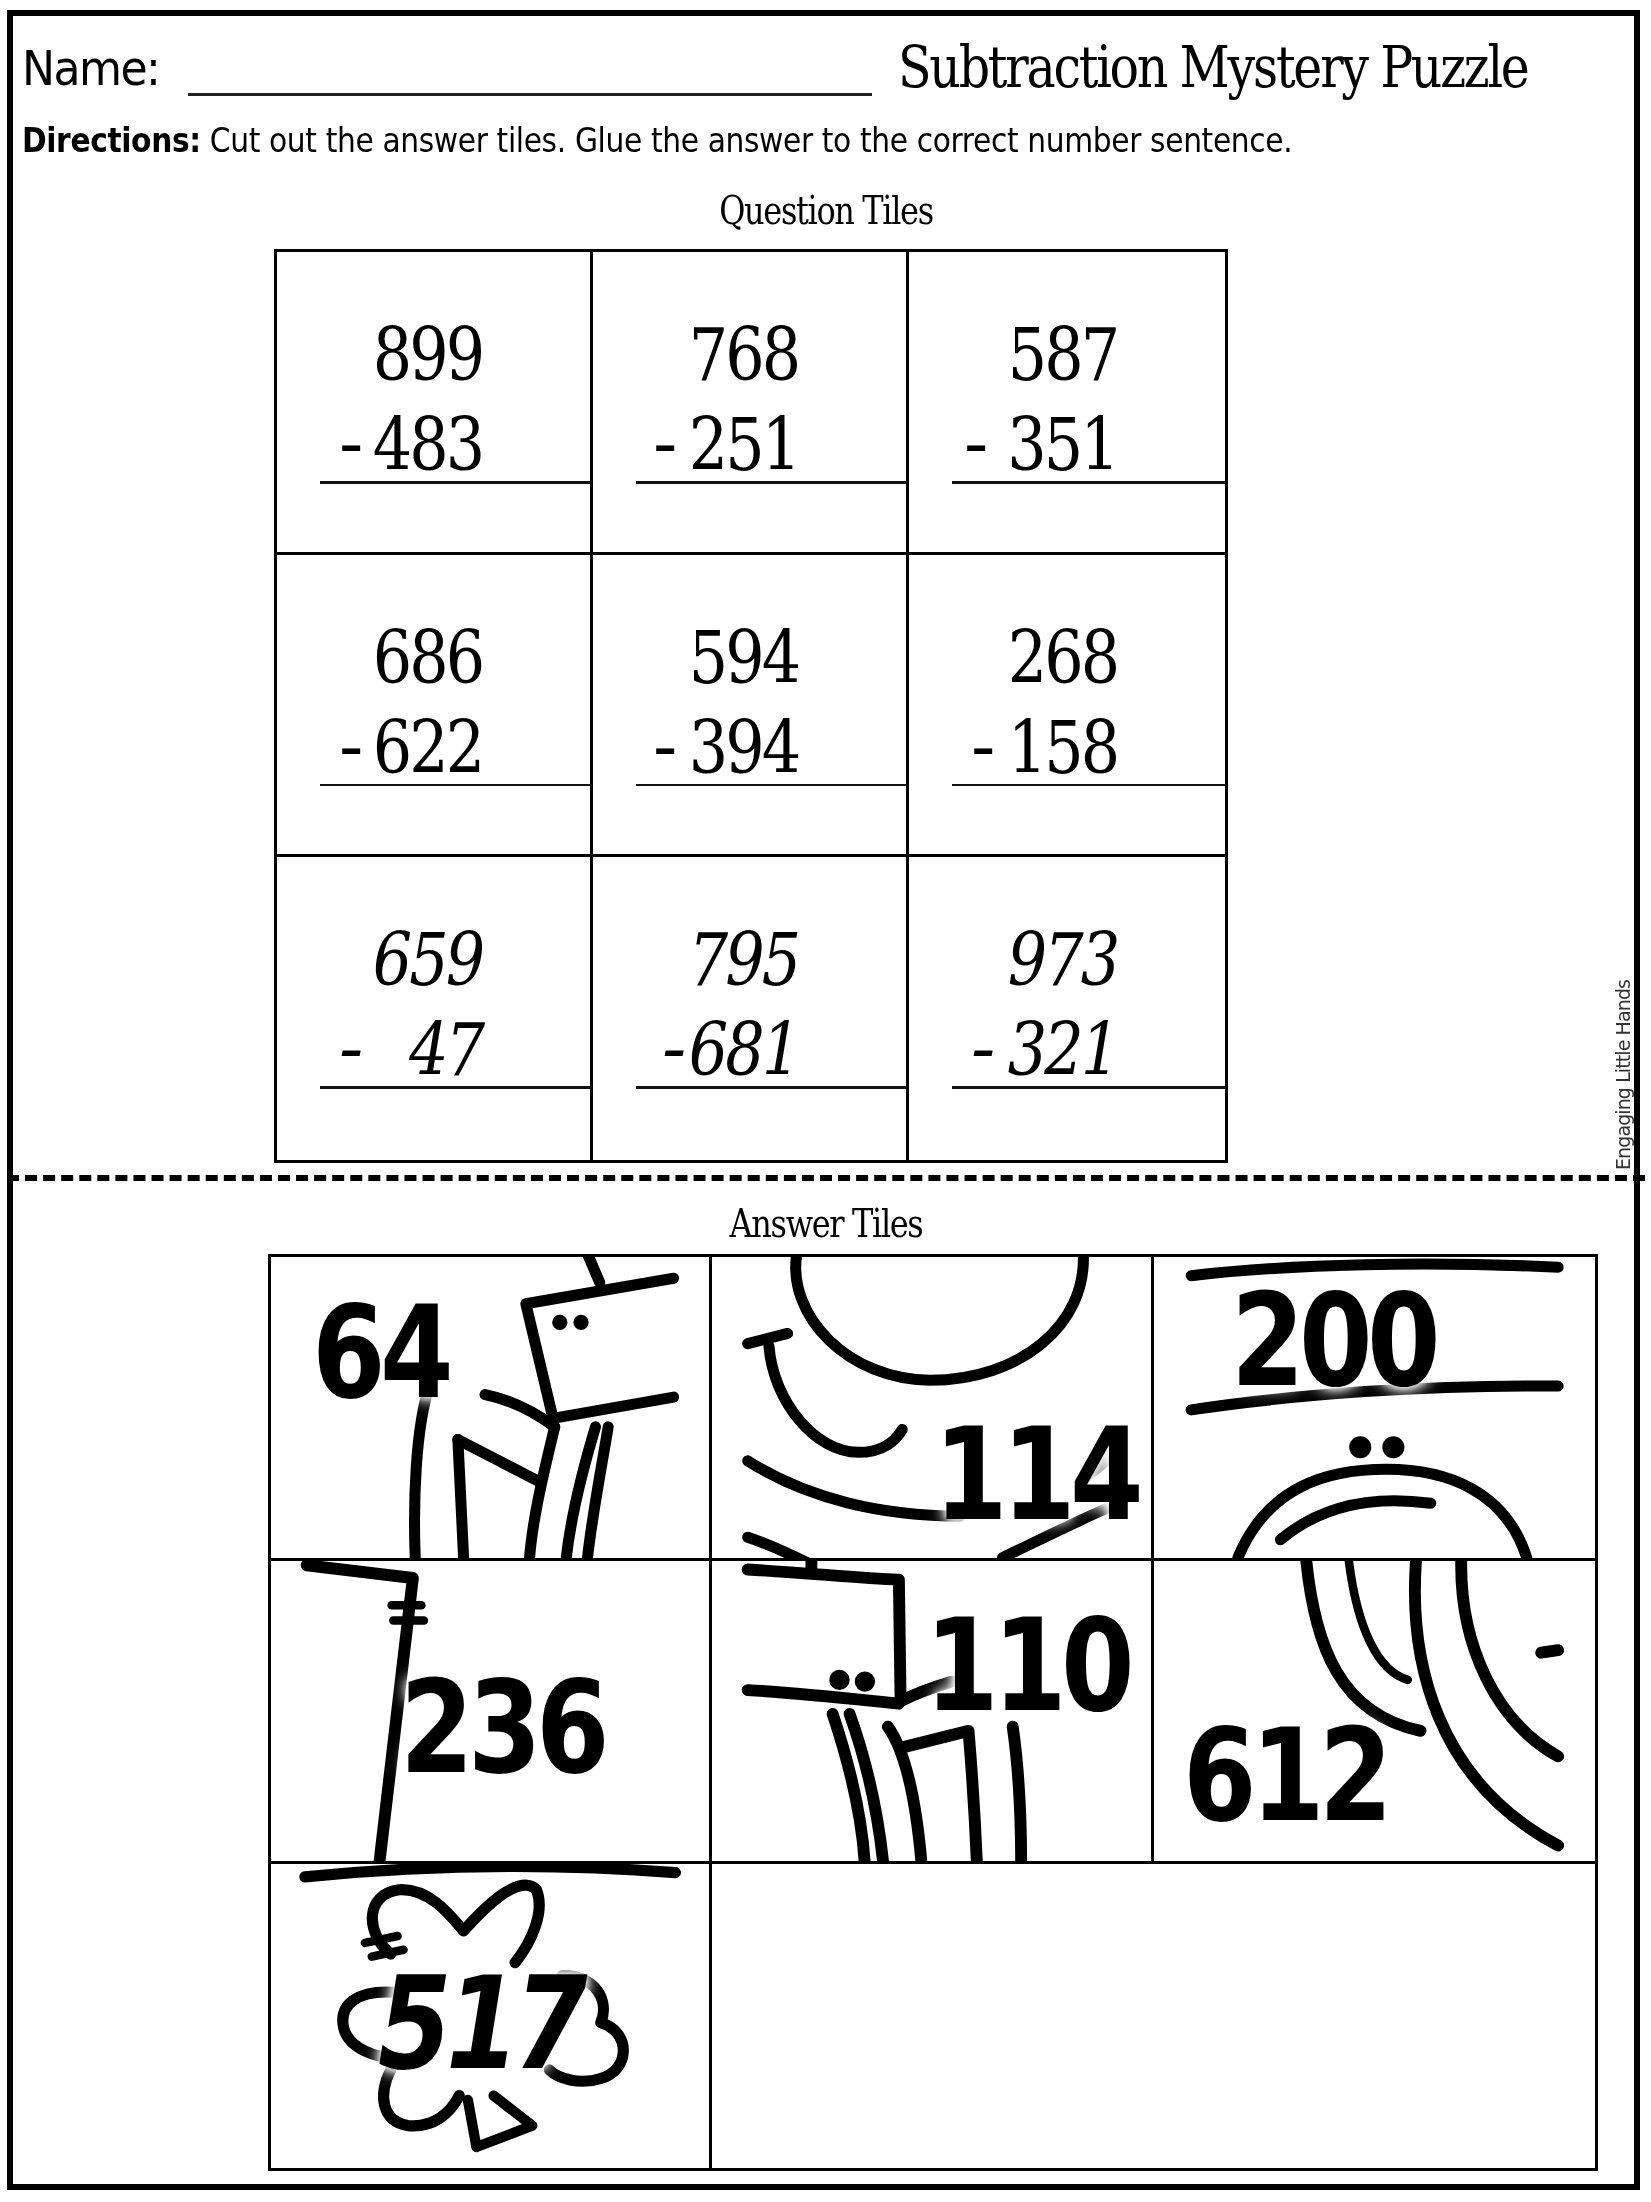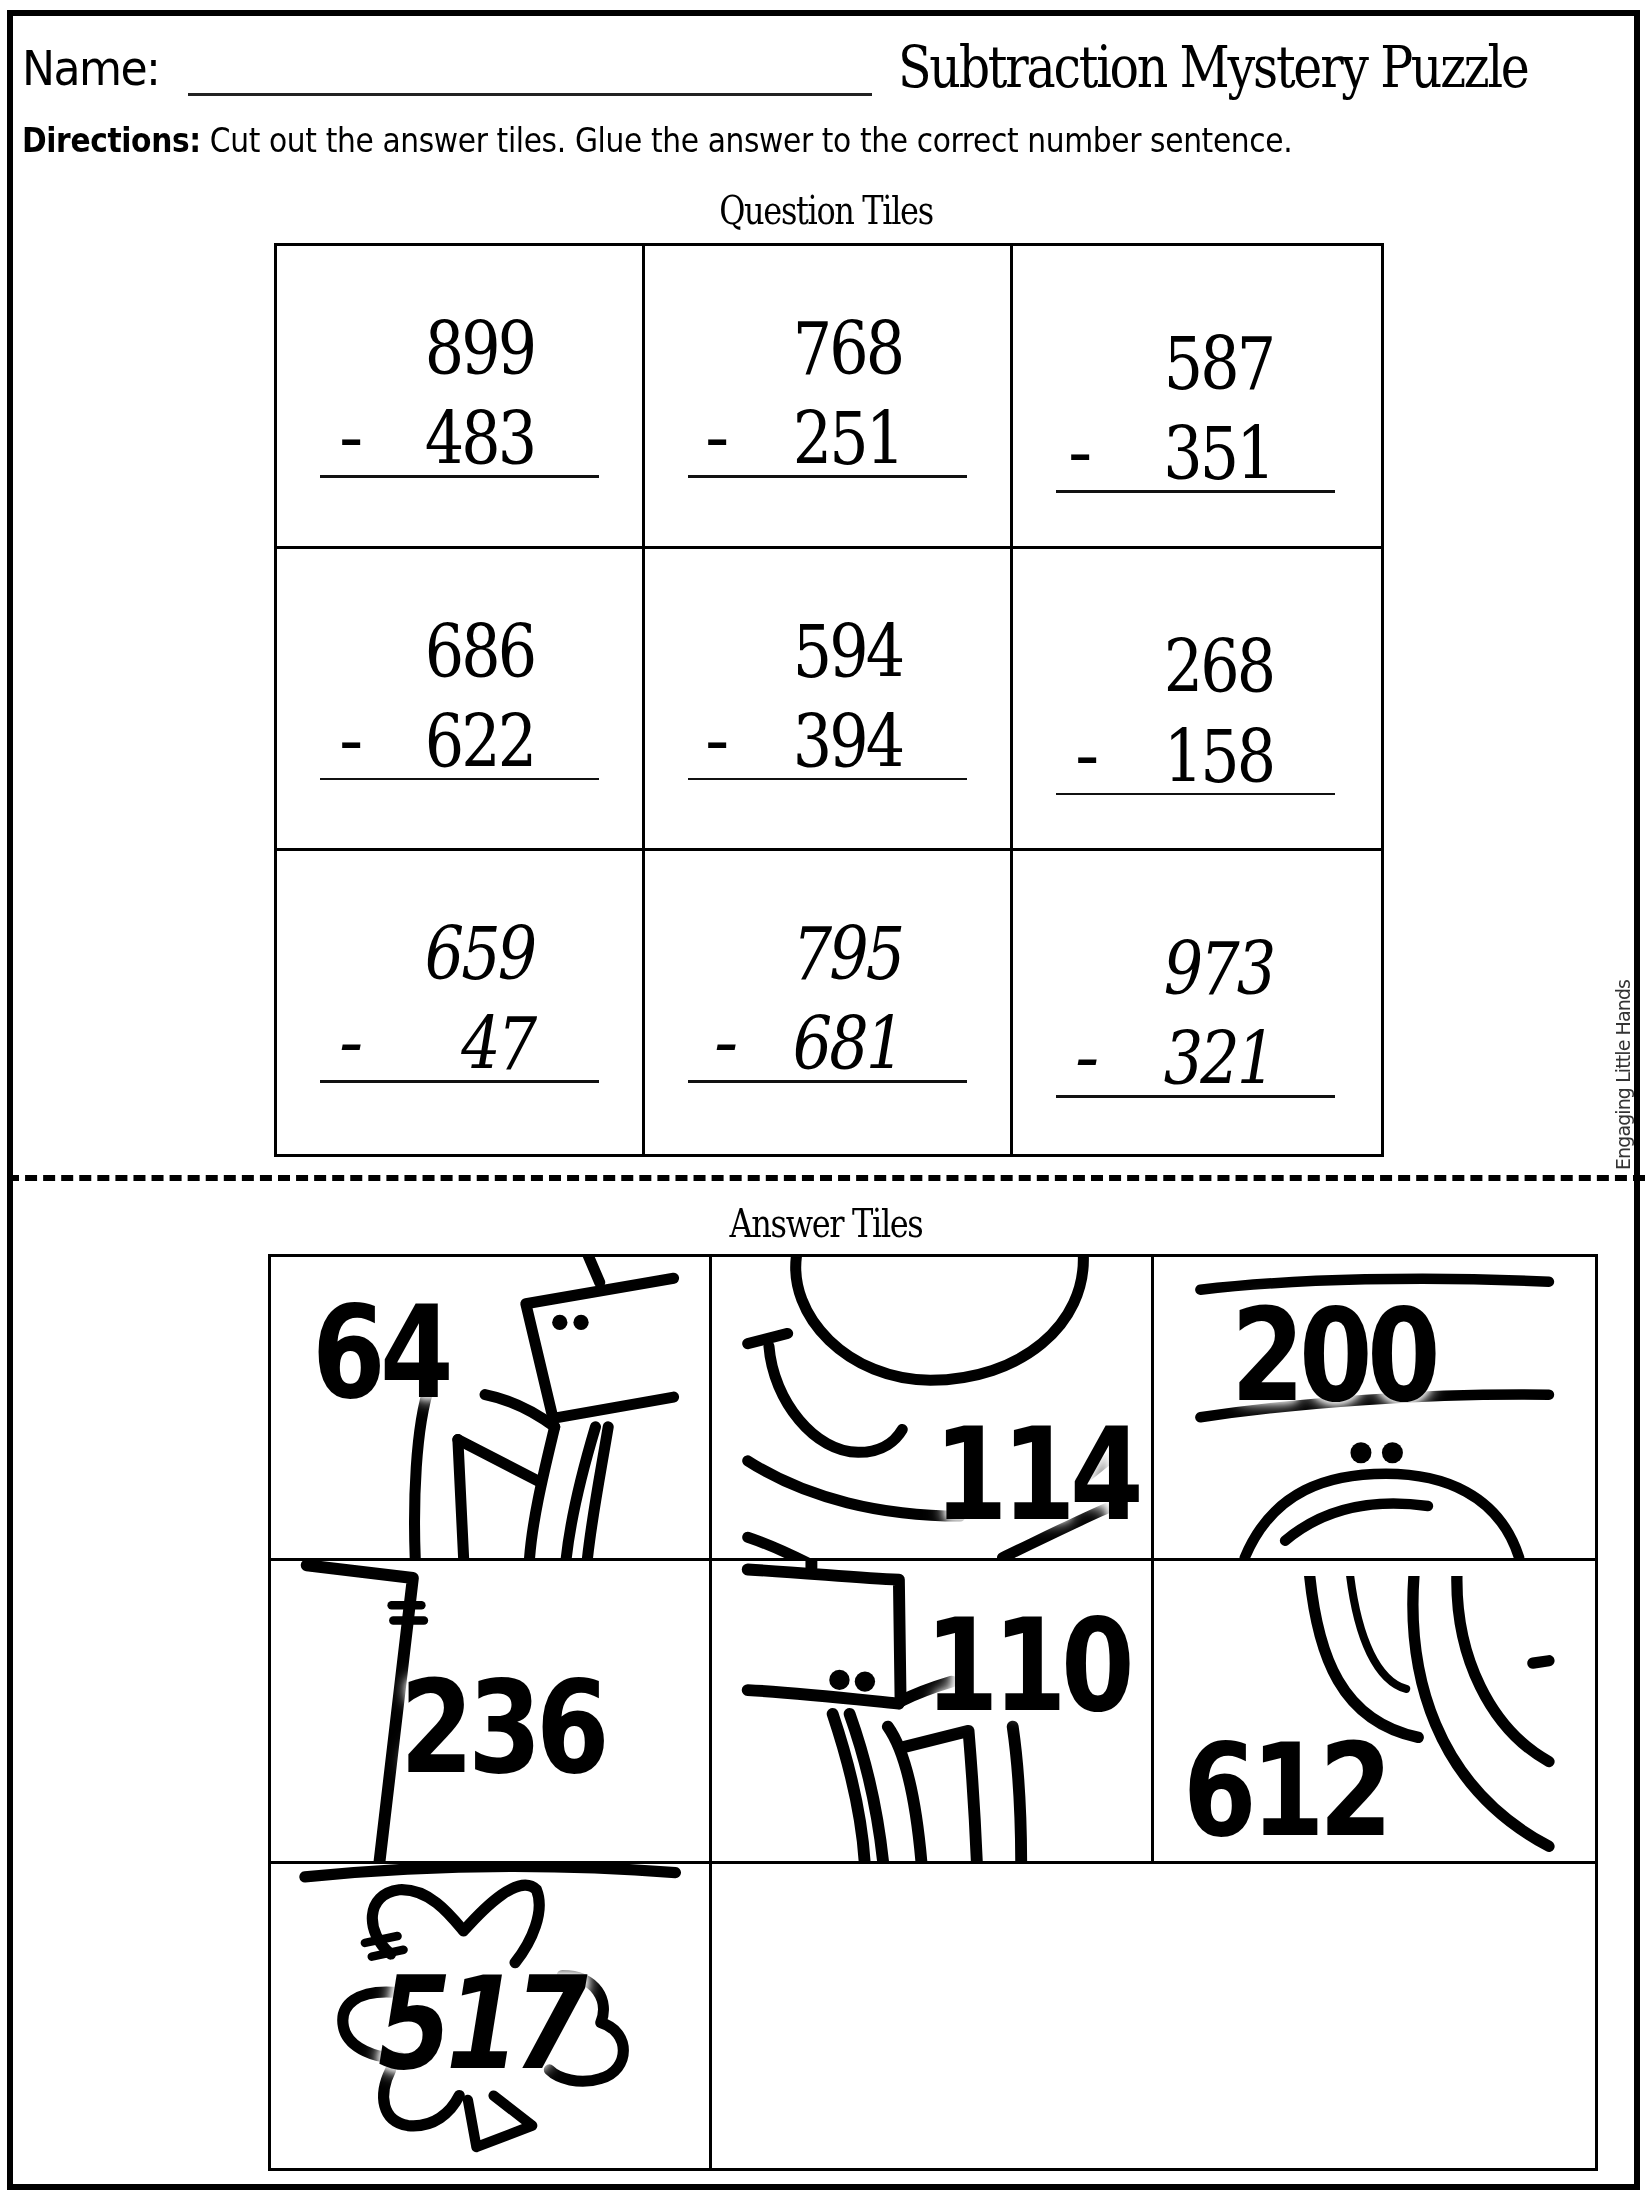--- a/index.html
+++ b/index.html
@@ -7,24 +7,24 @@
   .page-border{position:absolute;left:6.9px;top:10.3px;width:1633px;height:2180px;border:6px solid #000;box-sizing:border-box;}
   .name-label{position:absolute;left:22.4px;top:38px;font-family:"DejaVu Sans",sans-serif;font-size:48px;line-height:60px;letter-spacing:-1.7px;transform:scaleX(0.92);transform-origin:left center;}
   .name-line{position:absolute;left:188px;top:93px;width:684px;height:2.6px;background:#222;}
   .title{position:absolute;left:898px;top:33px;width:733px;font-family:"DejaVu Serif",serif;font-size:57px;line-height:69px;letter-spacing:-2.6px;white-space:nowrap;transform:scaleX(0.86);transform-origin:left center;}
   .directions{position:absolute;left:22.4px;top:119px;font-family:"DejaVu Sans",sans-serif;font-size:33px;line-height:43px;white-space:nowrap;letter-spacing:-0.4px;transform:scaleX(0.9);transform-origin:left center;}
   .directions b{font-weight:bold;}
   .section-label{position:absolute;font-family:"DejaVu Serif",serif;font-size:40px;line-height:48px;letter-spacing:-1.7px;transform:scaleX(0.8);transform-origin:center center;text-align:center;width:430px;}
   .q-label{left:611px;top:186px;}
   .a-label{left:611px;top:1199px;}
   .grid{position:absolute;display:grid;grid-template-columns:repeat(3,1fr);grid-template-rows:repeat(3,1fr);border:3.4px solid #000;box-sizing:border-box;}
-  .q-grid{left:274px;top:243px;width:1110px;height:914px;}
+  .q-grid{left:274px;top:249px;width:954px;height:914px;}
   .a-grid{left:268px;top:1254px;width:1330px;height:917px;}
   .cell{position:relative;border-right:3.4px solid #000;border-bottom:3.4px solid #000;box-sizing:border-box;overflow:hidden;background:#fff;}
-  .cell.c3{border-right:none;margin-top:15px;}
+  .cell.c3{border-right:none;}
   .cell.r3{border-bottom:none;font-style:italic;}
   .q-top,.q-bot{position:absolute;right:108px;font-family:"DejaVu Serif",serif;font-size:72px;line-height:72px;letter-spacing:-3.4px;transform:scaleX(0.86);transform-origin:right center;white-space:pre;}
   .q-top{top:67px;}
   .q-bot{top:157px;}
   .q-minus{position:absolute;font-family:"DejaVu Serif",serif;font-size:72px;line-height:72px;top:155px;}
   .q-rule{position:absolute;left:43px;top:229px;width:279px;height:2.6px;background:#111;}
   .tile-art{position:absolute;left:0;top:0;width:100%;height:100%;}
   .tile-num{position:absolute;font-family:"DejaVu Sans",sans-serif;font-weight:bold;font-size:129px;line-height:129px;letter-spacing:-6.9px;transform:scaleX(0.82);transform-origin:left top;white-space:nowrap;text-shadow:0 0 8.6px #fff,0 0 15.5px #fff,0 0 20.6px #fff;}
   .cut-line{position:absolute;left:6.9px;top:1175px;width:1638px;height:0;border-top:6.9px dashed #000;}
   .watermark{position:absolute;left:1537px;top:1071px;width:172px;height:26px;font-family:"DejaVu Sans",sans-serif;font-size:19px;line-height:26px;color:#333;transform:rotate(-90deg);transform-origin:center center;text-align:center;letter-spacing:-0.9px;white-space:nowrap;}

